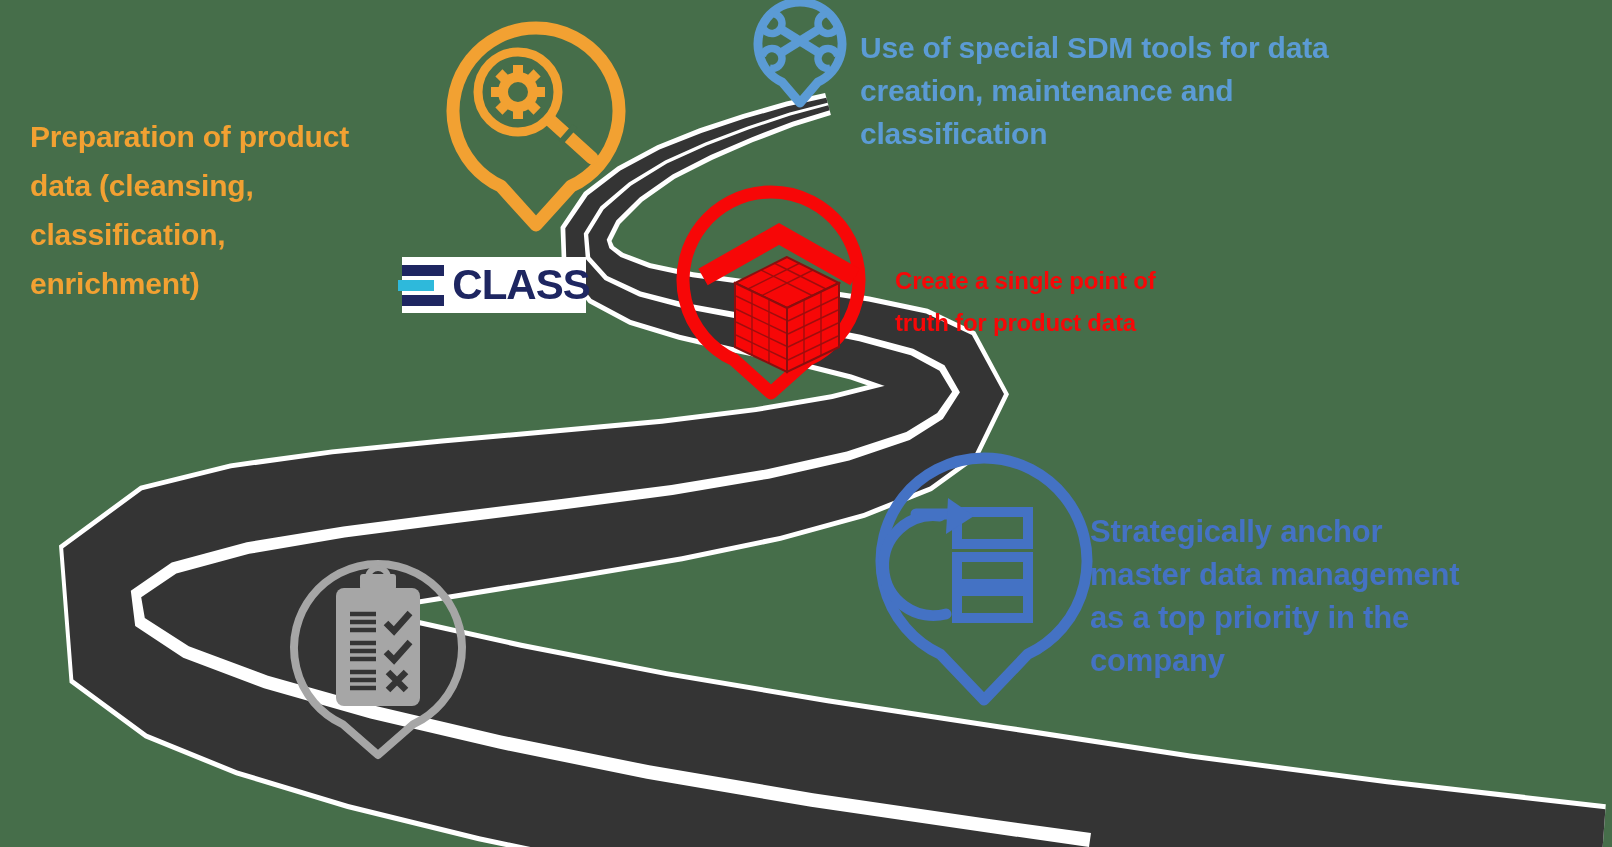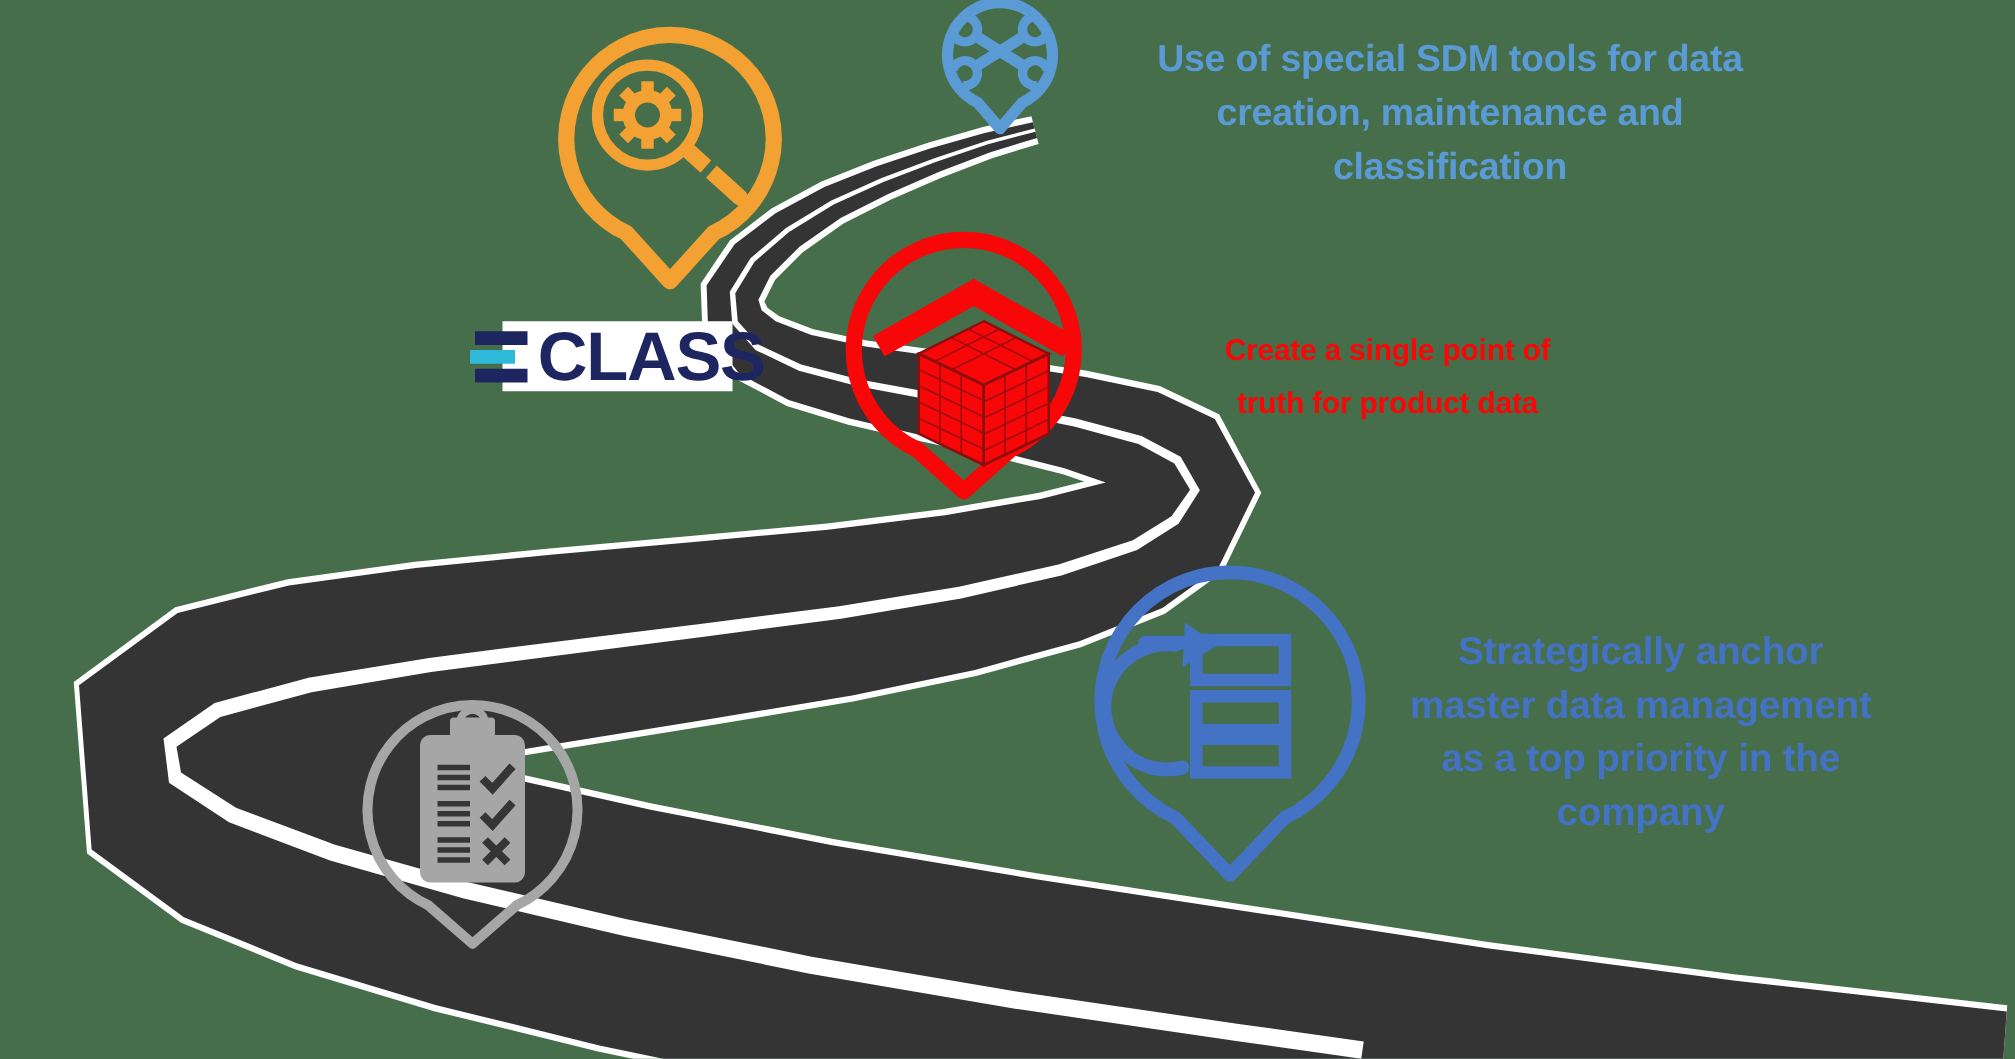--- a/index.html
+++ b/index.html
@@ -1,29 +1,29 @@
 <!DOCTYPE html>
 <html style="--bg: #466E4A; --road: #343434; --white: #FFFFFF; --orange: #F2A132; --light-blue: #5B9BD5; --red: #F70707; --blue: #4472C4; --gray: #A6A6A6; --navy: #1E2661; --cyan: #2EB9DB; --dark: #353535; --cube-line: #8A0F0F;"><head>
 <meta charset="utf-8">
 <style>
   html,body{margin:0;padding:0;}
   body{background:var(--bg,#466E4A);font-family:"Liberation Sans",sans-serif;}
   .canvas{position:relative;width:1612px;height:847px;overflow:hidden;background:var(--bg,#466E4A);}
   svg.scene{position:absolute;left:0;top:0;}
-  .label{position:absolute;font-weight:bold;text-align:center;white-space:pre-line;letter-spacing:-0.2px;}
+  .label{position:absolute;font-weight:bold;text-align:left;white-space:pre-line;letter-spacing:-0.2px;}
   .label-preparation{left:30px;top:112px;width:410px;font-size:30px;line-height:49px;color:var(--orange);}
   .label-sdm{left:860px;top:26px;width:600px;font-size:30px;line-height:43px;color:var(--light-blue);}
   .label-truth{left:895px;top:260px;width:430px;font-size:24px;line-height:42px;color:var(--red);}
-  .label-strategy{left:1090px;top:499px;width:445px;font-size:31px;line-height:43px;color:var(--blue);}
+  .label-strategy{left:1090px;top:510px;width:445px;font-size:31px;line-height:43px;color:var(--blue);}
   .label-governance{left:15px;top:652px;width:260px;font-size:30px;line-height:47px;color:var(--gray);}
   .logo{position:absolute;left:402px;top:257px;width:184px;height:56px;background:var(--white);display:flex;align-items:center;justify-content:center;gap:8px;}
   .logo-e{display:flex;flex-direction:column;gap:4px;width:46px;}
   .logo-e .bar{height:11px;background:var(--navy);width:42px;margin-left:4px;}
   .logo-e .bar.mid{background:var(--cyan);width:36px;margin-left:0;}
-  .logo-text{font-weight:bold;font-size:55px;color:var(--navy);letter-spacing:-1px;line-height:1;}
+  .logo-text{font-weight:bold;font-size:42px;color:var(--navy);letter-spacing:-1px;line-height:1;}
 </style>
 </head>
 <body>
 
 <div class="canvas">
 
   <svg class="scene" width="1612" height="847" viewBox="0 0 1612 847">
 
     <g>
       <path id="road-edge" fill="#FFFFFF" d="M825.1 92.9 L786.3 101.5 L743.0 113.9 L699.5 128.3 L657.2 145.2 L617.5 166.5 L584.0 192.1 L560.5 226.9 L562.1 269.8 L588.6 303.1 L629.3 324.7 L678.6 339.7 L733.6 352.4 L792.9 364.9 L850.4 379.4 L896.2 395.2 L908.7 404.6 L903.0 389.8 L901.8 374.4 L884.1 381.0 L831.2 394.2 L755.1 407.2 L661.5 418.8 L554.4 428.6 L441.9 438.6 L331.9 449.4 L230.1 463.4 L140.2 485.7 L59.0 545.5 L69.6 682.7 L144.9 738.2 L235.9 775.3 L347.2 808.9 L478.4 841.2 L629.3 872.8 L795.9 901.7 L976.3 927.1 L1169.6 946.4 L1372.8 956.7 L1594.2 963.8 L1605.8 804.2 L1387.2 779.3 L1190.4 753.6 L1003.7 724.9 L828.1 698.3 L666.7 671.2 L521.6 642.8 L396.8 615.1 L296.1 588.7 L227.1 565.8 L210.4 561.3 L213.0 642.5 L207.8 650.3 L265.9 632.6 L356.1 614.6 L462.1 597.4 L573.6 579.4 L682.5 561.2 L780.9 540.8 L864.8 517.8 L931.9 491.0 L978.2 457.6 L1009.0 394.2 L975.3 331.4 L927.8 308.8 L869.6 296.6 L807.1 287.1 L746.4 279.6 L693.4 272.3 L650.7 263.3 L623.4 252.9 L613.9 246.2 L611.5 241.1 L620.0 223.9 L642.5 201.5 L674.8 178.8 L712.5 159.7 L753.0 142.1 L793.7 126.5 L830.9 115.1 Z"></path>
@@ -130,17 +130,21 @@
     </div>
     <div class="logo-text">CLASS</div>
   </div>
 
   <div class="label label-strategy">Strategically anchor
 master data management
 as a top priority in the
 company</div>
   <div class="label label-truth">Create a single point of
 truth for product data</div>
+  <div class="label label-preparation">Preparation of product
+data (cleansing,
+classification,
+enrichment)</div>
   <div class="label label-sdm">Use of special SDM tools for data
 creation, maintenance and
 classification</div>
 
 </div>
 
 </body></html>

